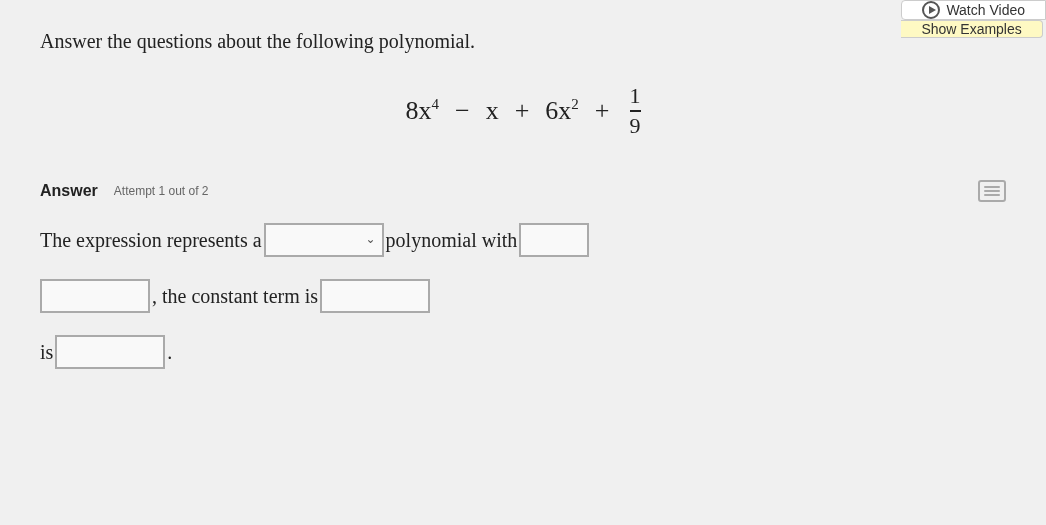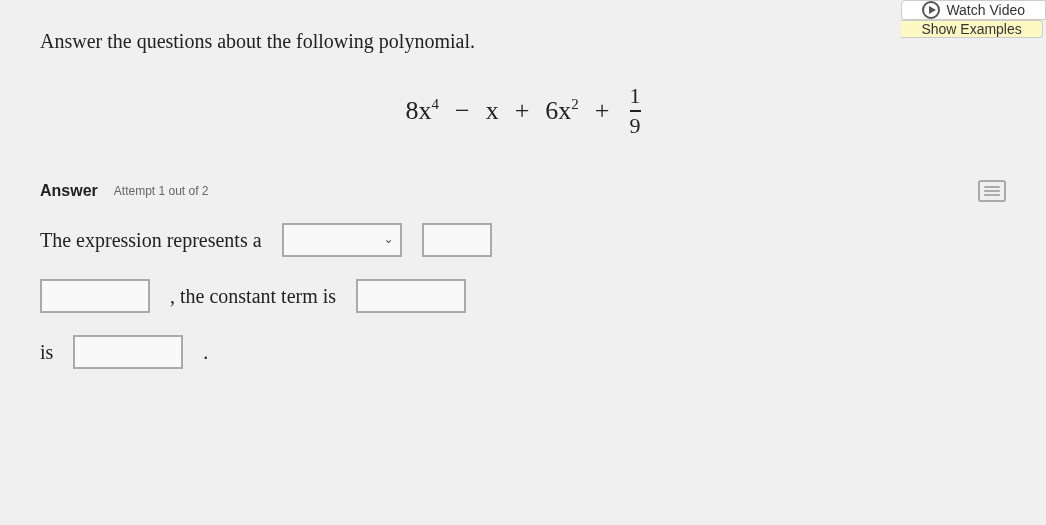--- a/index.html
+++ b/index.html
@@ -174,21 +174,21 @@
     
     .sentence-line {
       font-family: Georgia, serif;
       font-size: 20px;
       color: #222;
       margin-bottom: 20px;
       line-height: 1.8;
       display: flex;
       align-items: center;
       flex-wrap: wrap;
-      gap: 20px;
+      gap: 2px;
     }
 
     .sentence-line.last-line {
       align-items: center;
       margin-bottom: 10px;
     }
 
     .dropdown-box {
       display: inline-flex;
       align-items: center;
@@ -293,20 +293,21 @@
         <div class="calc-line"></div>
       </div>
     </div>
 
     <div class="sentence-line">
       <span class="static-text">The expression represents a</span>
       <div class="dropdown-box">
         <span></span>
         <span class="dropdown-chevron">⌄</span>
       </div>
+      <span class="static-text">polynomial with</span>
       <input class="input-box" type="text" style="">
     </div>
 
     <div class="sentence-line">
       <input class="input-box-wide" type="text" style="">
       <span class="static-text">, the constant term is</span>
       <input class="input-box-wide" type="text" style="">
     </div>
 
     <div class="sentence-line last-line">

